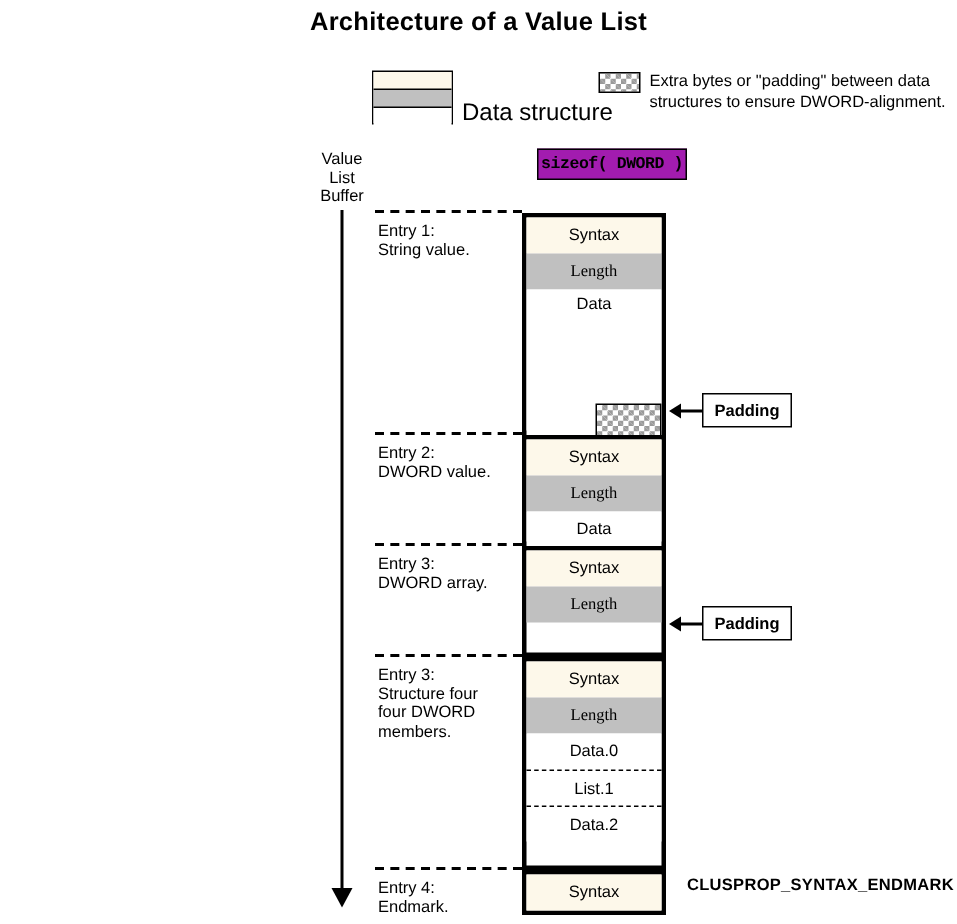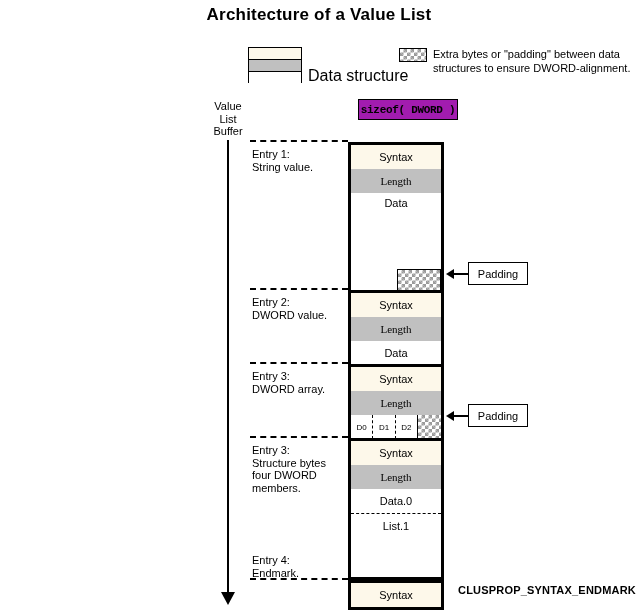--- a/index.html
+++ b/index.html
@@ -176,20 +176,21 @@
   }
 
   
   .callout-box {
     width: 60px; height: 23px;
     border: 1.5px solid #000;
     box-sizing: border-box;
     display: flex; align-items: center; justify-content: center;
     font-size: 11px;
     background: #ffffff;
+    font-weight: bold;
   }
   .callout-line {
     height: 1.5px;
     background: #000;
   }
   .callout-arrow {
     width: 0; height: 0;
     border-top: 5px solid transparent;
     border-bottom: 5px solid transparent;
     border-right: 8px solid #000;
@@ -241,25 +242,25 @@
 <div class="abs entry-label" style="top:296px">
   <div>Entry 2:</div>
   <div>DWORD value.</div>
 </div>
 <div class="abs entry-label" style="top:370px">
   <div>Entry 3:</div>
   <div>DWORD array.</div>
 </div>
 <div class="abs entry-label" style="top:444px">
   <div>Entry 3:</div>
-  <div>Structure bytes</div>
+  <div>Structure four</div>
   <div>four DWORD</div>
   <div>members.</div>
 </div>
-<div class="abs entry-label" style="top:554px">
+<div class="abs entry-label" style="top:586px">
   <div>Entry 4:</div>
   <div>Endmark.</div>
 </div>
 
 <div class="abs entry-box" style="top:142px; height:148px">
   <div class="row syntax">Syntax</div>
   <div class="row length">Length</div>
   <div class="row data data-tall">
     <span>Data</span>
     <div id="e1-padding"></div>
@@ -272,36 +273,31 @@
 
 <div class="abs entry-box" style="top:290px; height:74px">
   <div class="row syntax">Syntax</div>
   <div class="row length">Length</div>
   <div class="row data">Data</div>
 </div>
 
 <div class="abs entry-box" style="top:364px; height:74px">
   <div class="row syntax">Syntax</div>
   <div class="row length">Length</div>
-  <div class="byte-row">
-    <div class="byte-cell">D0</div>
-    <div class="byte-cell">D1</div>
-    <div class="byte-cell last-data">D2</div>
-    <div class="byte-pad"></div>
-  </div>
 </div>
 
 <div class="abs callout-arrow" style="left:446px; top:411px"></div>
 <div class="abs callout-line" style="left:454px; top:415px; width:14px"></div>
 <div class="abs callout-box" style="left:468px; top:404px">Padding</div>
 
 <div class="abs entry-box" style="top:438px; height:142px">
   <div class="row syntax">Syntax</div>
   <div class="row length">Length</div>
   <div class="row data">Data.0</div>
   <div class="row data dashed-top">List.1</div>
+  <div class="row data dashed-top">Data.2</div>
 </div>
 
 <div class="abs entry-box" style="top:580px; height:30px">
   <div class="row syntax">Syntax</div>
 </div>
 
 <div class="abs" id="endmark-const">CLUSPROP_SYNTAX_ENDMARK</div>
 
 </body></html>

